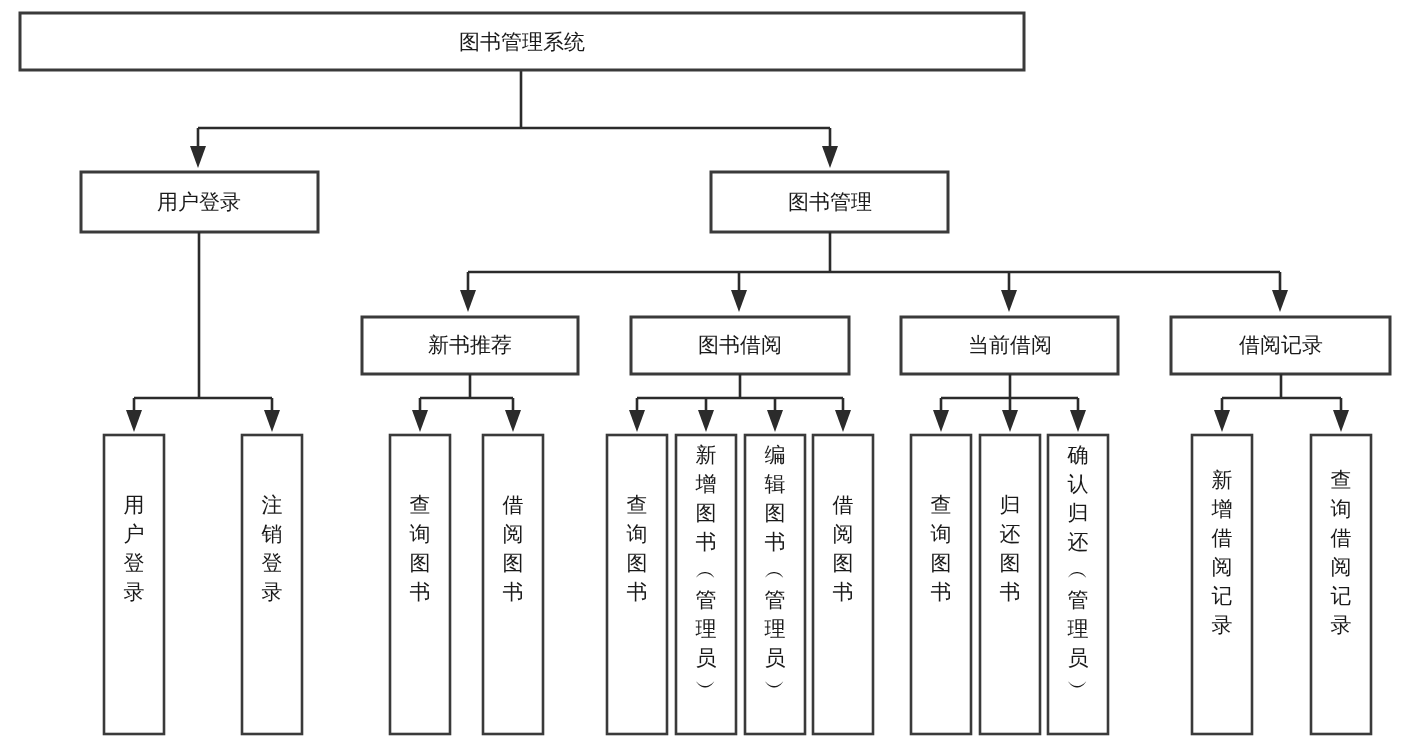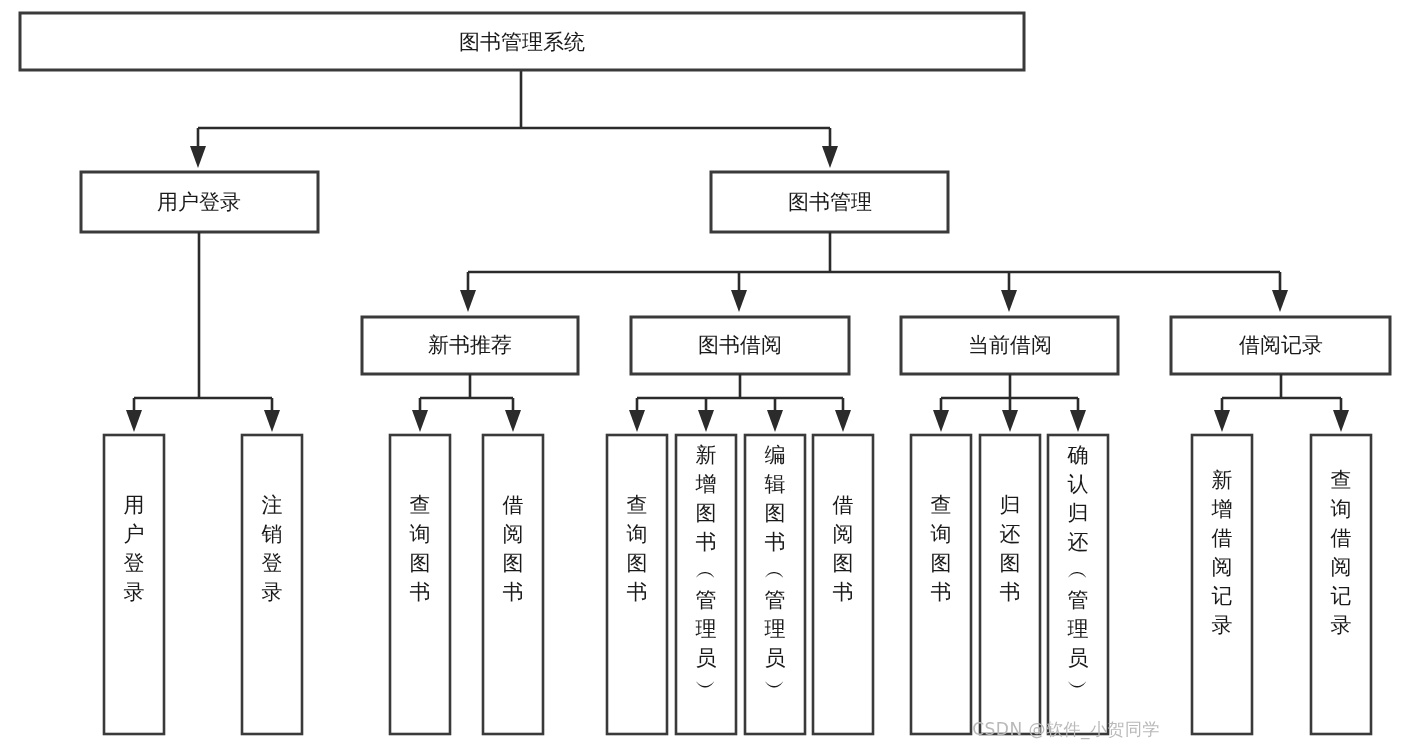--- a/index.html
+++ b/index.html
@@ -245,14 +245,13 @@
       <text class="leaf-label" x="1222" y="487"><tspan x="1222" dy="0">新</tspan><tspan x="1222" dy="29">增</tspan><tspan x="1222" dy="29">借</tspan><tspan x="1222" dy="29">阅</tspan><tspan x="1222" dy="29">记</tspan><tspan x="1222" dy="29">录</tspan></text>
     </g>
 
     <g>
       <rect class="node-box-thin" x="1311" y="435" width="60" height="299"></rect>
       <text class="leaf-label" x="1341" y="487"><tspan x="1341" dy="0">查</tspan><tspan x="1341" dy="29">询</tspan><tspan x="1341" dy="29">借</tspan><tspan x="1341" dy="29">阅</tspan><tspan x="1341" dy="29">记</tspan><tspan x="1341" dy="29">录</tspan></text>
     </g>
 
   </svg>
 
-  <div class="watermark">CSDN @软件_小贺同学</div>
 </div>
 
 </body></html>

